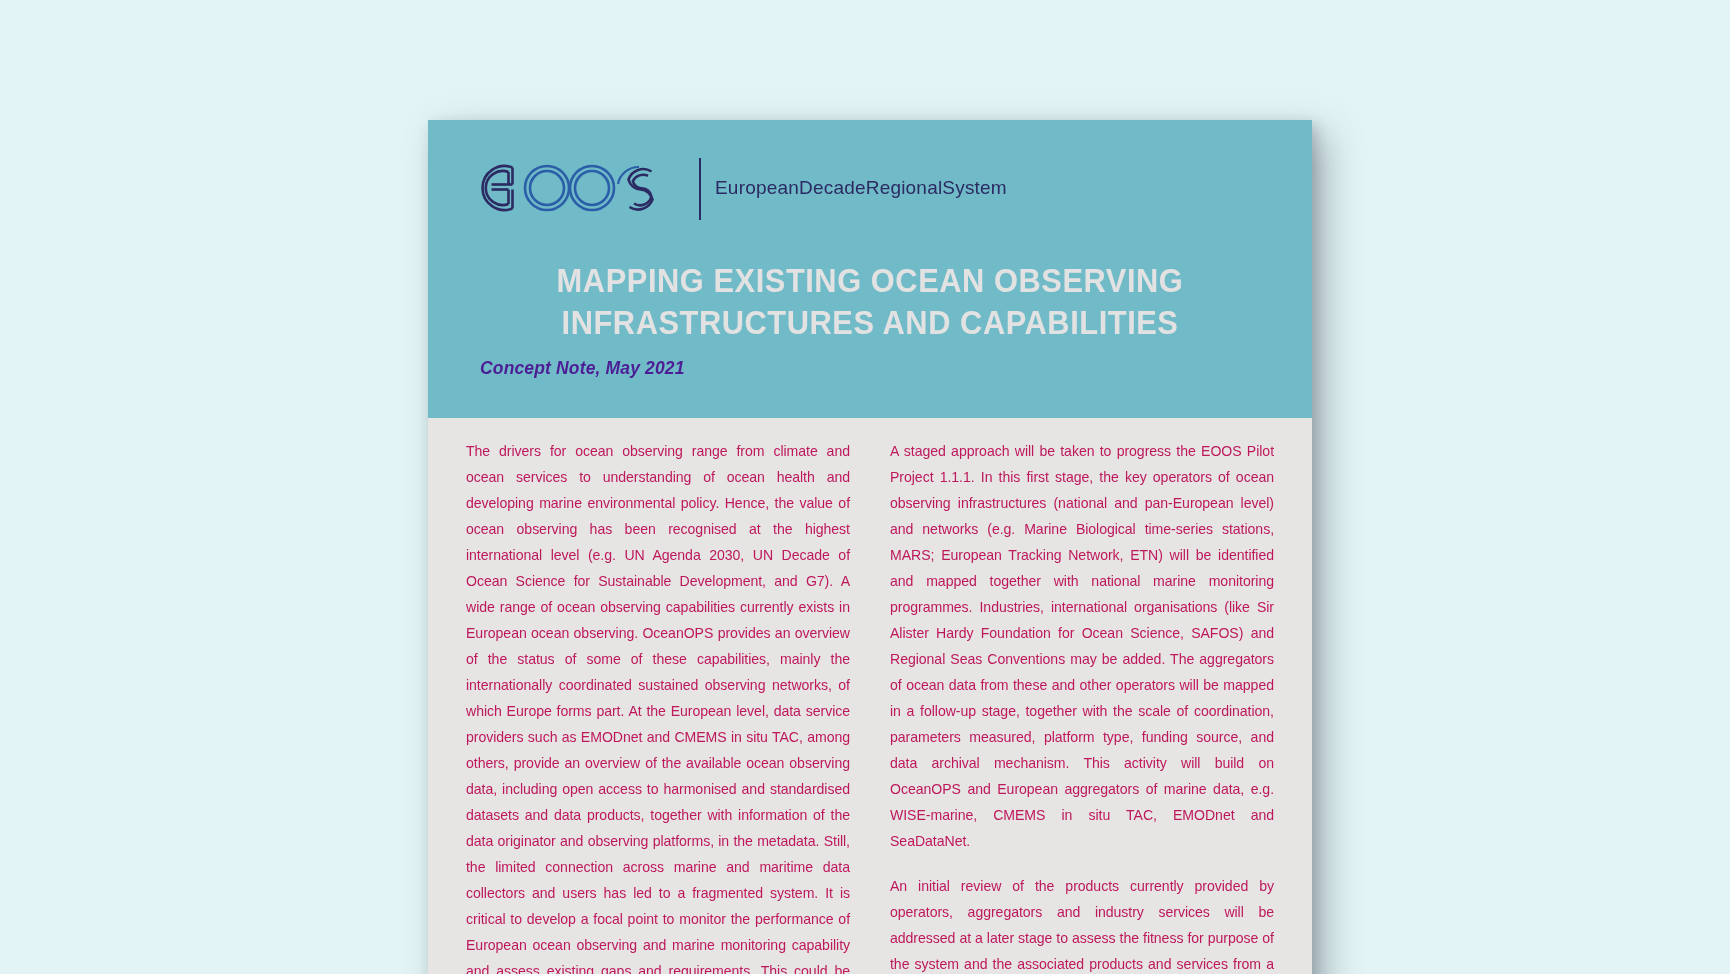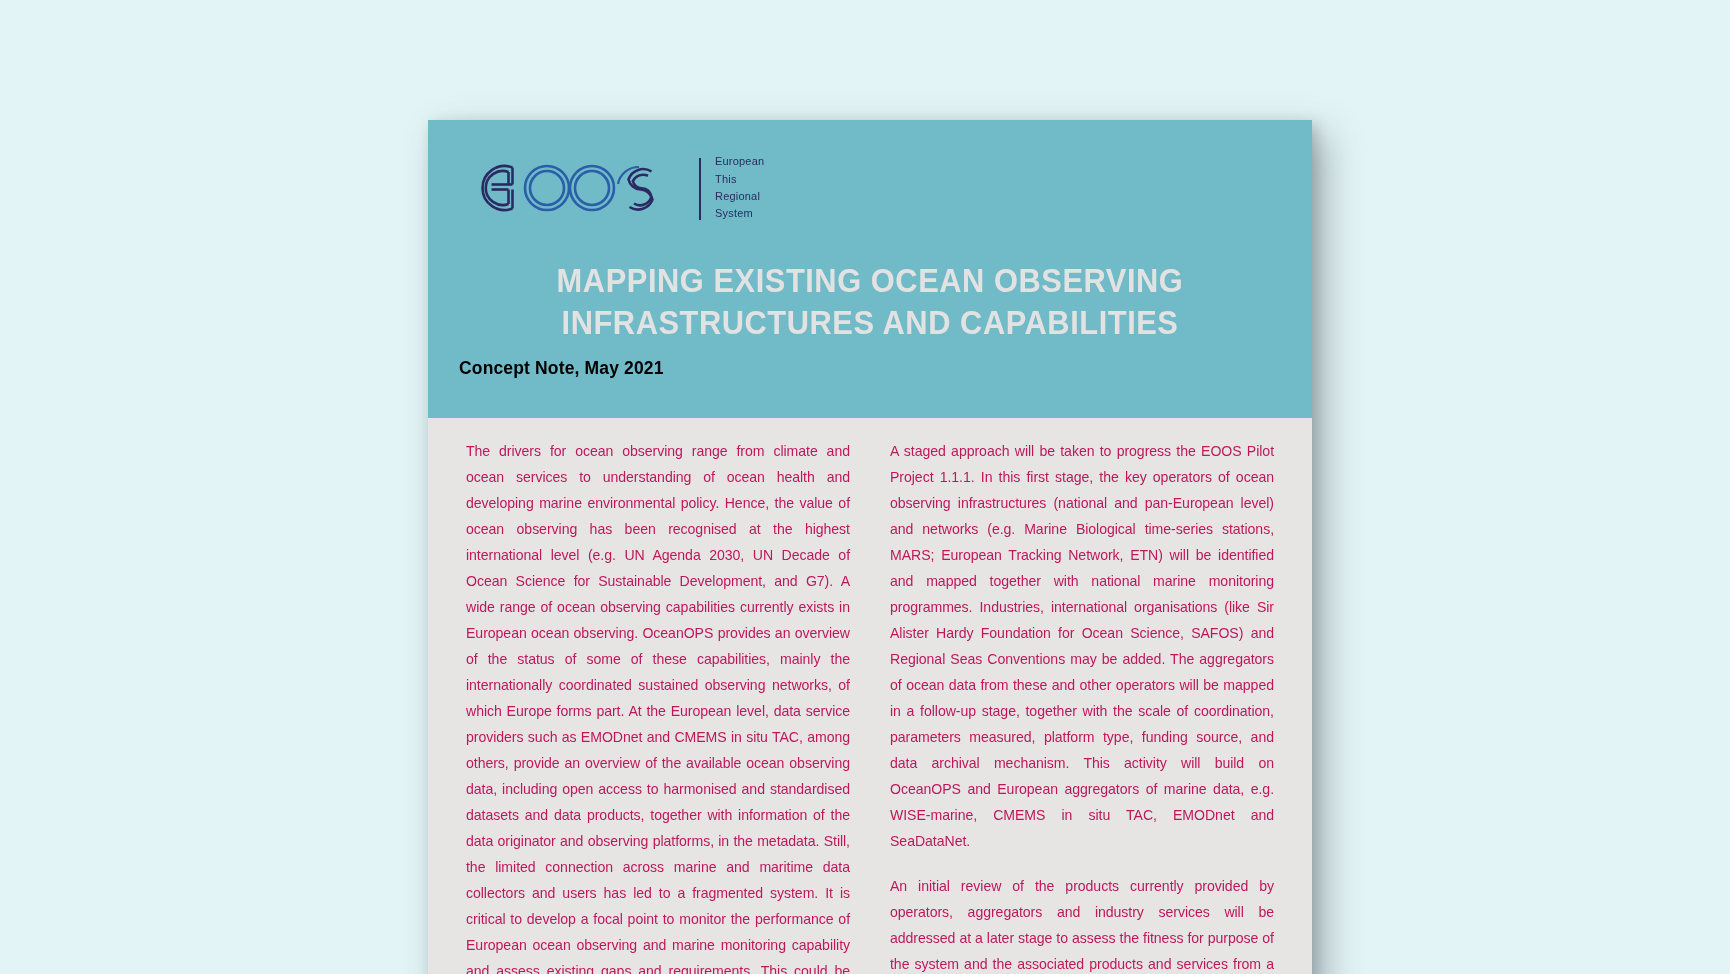--- a/index.html
+++ b/index.html
@@ -50,27 +50,27 @@
   #logo-divider {
     width: 2px;
     height: 62px;
     background: #2b2a62;
     margin-left: 16px;
     margin-right: 14px;
     margin-top: 2px;
   }
   #logo-wordmark {
     display: flex;
-    flex-direction: column;
     justify-content: center;
     color: #2b2a62;
-    font-size: 11px;
+    font-size: 19px;
     line-height: 17.4px;
     letter-spacing: 0.2px;
     font-weight: 400;
+    text-align: center;
   }
 
   
   #doc-title {
     position: absolute;
     left: 0;
     top: 140px;
     width: 884px;
     text-align: center;
     color: #e2e2e2;
@@ -79,26 +79,27 @@
     font-size: 33.5px;
     line-height: 42px;
     letter-spacing: 0.6px;
     transform: scaleX(0.92);
     transform-origin: center top;
   }
   #doc-title .title-line { display:block; white-space: nowrap; }
 
   #doc-subtitle {
     position: absolute;
-    left: 31px;
+    left: 52px;
     top: 238px;
-    color: #000000;
+    color: #4c1d95;
     font-size: 17.5px;
     font-weight: bold;
     letter-spacing: 0.15px;
+    font-style: italic;
   }
 
   
   #doc-body {
     position: absolute;
     left: 0;
     top: 298px;
     width: 884px;
     height: 602px;
     padding: 0;
@@ -165,21 +166,21 @@
         </g>
         <g fill="none" stroke="#2b5ea8" stroke-width="2.2">
           <path d="M150 31 A21 21 0 0 1 171 14"></path>
         </g>
       </svg>
 
       <div id="logo-divider"></div>
 
       <div id="logo-wordmark">
         <span>European</span>
-        <span>This</span>
+        <span>Decade</span>
         <span>Regional</span>
         <span>System</span>
       </div>
     </div>
 
     <div id="doc-title">
       <span class="title-line">MAPPING EXISTING OCEAN OBSERVING</span>
       <span class="title-line">INFRASTRUCTURES AND CAPABILITIES</span>
     </div>
 

